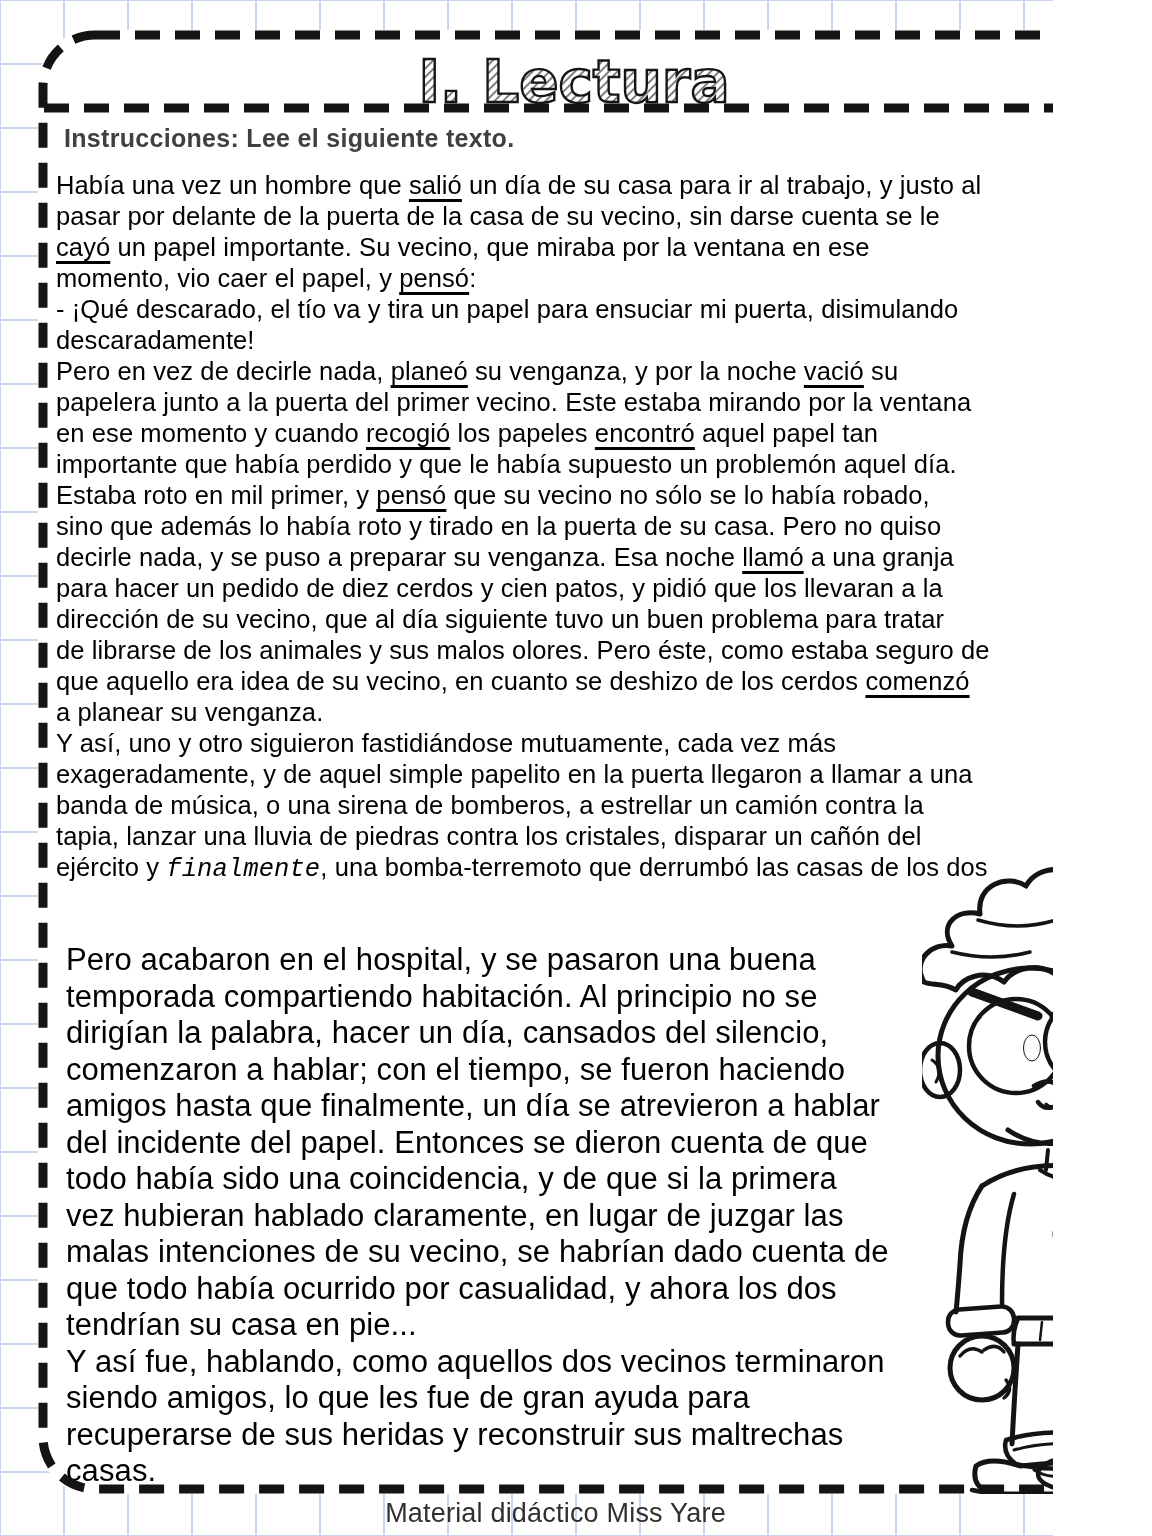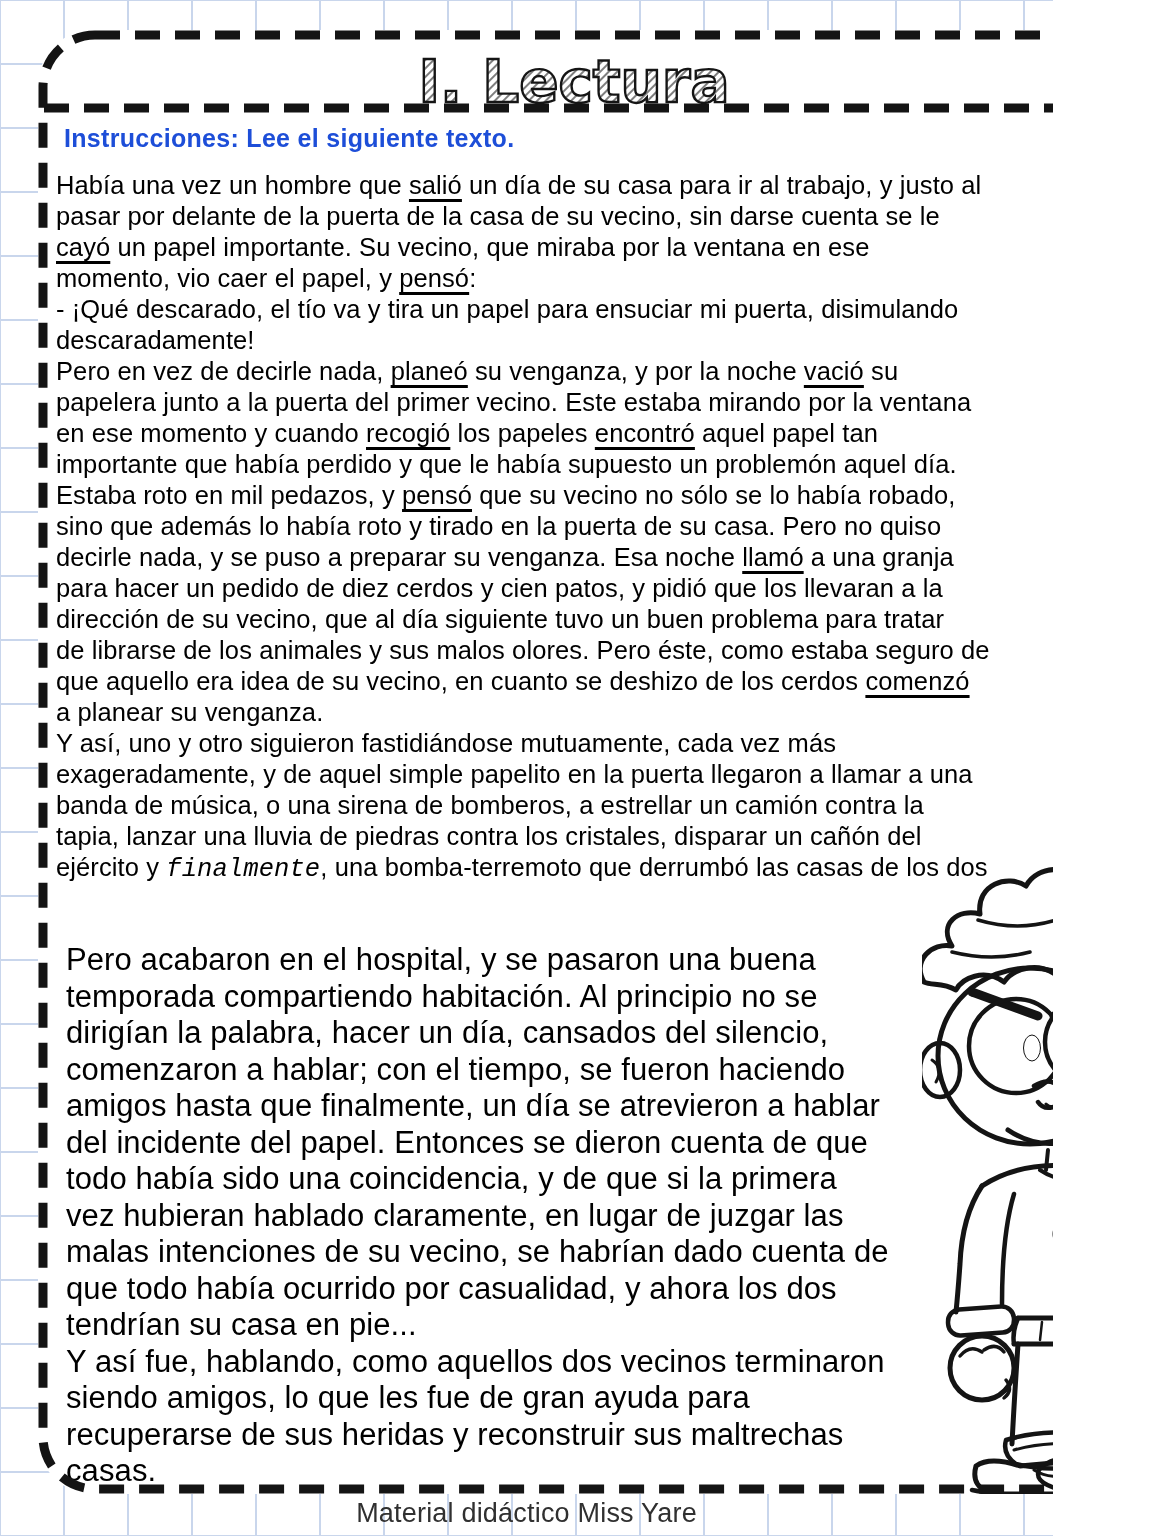--- a/index.html
+++ b/index.html
@@ -25,21 +25,21 @@
     overflow:hidden;
   }
   .title-band{
     position:absolute;left:0;top:0;width:100%;height:82px;
   }
   .title-svg{
     position:absolute;left:50%;top:10px;transform:translateX(-50%);
   }
   .instructions{
     position:absolute;left:26px;top:94px;
-    font-size:25px;font-weight:700;letter-spacing:.3px;color:#1d4ed8;
+    font-size:25px;font-weight:700;letter-spacing:.3px;color:#404040;
   }
   .para{position:absolute;text-align:left;color:#000000;}
   .para .line{white-space:nowrap;}
   .para1{
     left:18px;right:18px;top:140px;
     font-size:25.5px;line-height:31px;letter-spacing:.1px;
   }
   .para2{
     left:28px;top:912px;width:884px;
     font-size:31px;line-height:36.5px;letter-spacing:.1px;
@@ -56,21 +56,21 @@
   }
   .boy path,.boy circle,.boy ellipse,.boy rect,.boy line{
     stroke:#141414;stroke-linecap:round;stroke-linejoin:round;fill:none;
   }
   .page-border{
     position:absolute;left:0;top:0;width:1152px;height:1536px;
     pointer-events:none;
   }
   .footer{
     position:absolute;left:0;top:1498px;width:100%;
-    text-align:center;font-size:27px;color:#303030;letter-spacing:.2px;
+    text-align:center;font-size:27px;color:#303030;letter-spacing:.2px;padding-left:29px;
   }
 </style>
 </head>
 <body>
 
 <div class="screen">
 
   <div class="sheet">
 
     <div class="title-band">
@@ -91,21 +91,21 @@
         <div class="line"><span>Había una vez un hombre que </span><span class="u">salió</span><span> un día de su casa para ir al trabajo, y justo al</span></div>
         <div class="line"><span>pasar por delante de la puerta de la casa de su vecino, sin darse cuenta se le</span></div>
         <div class="line"><span class="u">cayó</span><span> un papel importante. Su vecino, que miraba por la ventana en ese</span></div>
         <div class="line"><span>momento, vio caer el papel, y </span><span class="u">pensó</span><span>:</span></div>
         <div class="line"><span>- ¡Qué descarado, el tío va y tira un papel para ensuciar mi puerta, disimulando</span></div>
         <div class="line"><span>descaradamente!</span></div>
         <div class="line"><span>Pero en vez de decirle nada, </span><span class="u">planeó</span><span> su venganza, y por la noche </span><span class="u">vació</span><span> su</span></div>
         <div class="line"><span>papelera junto a la puerta del primer vecino. Este estaba mirando por la ventana</span></div>
         <div class="line"><span>en ese momento y cuando </span><span class="u">recogió</span><span> los papeles </span><span class="u">encontró</span><span> aquel papel tan</span></div>
         <div class="line"><span>importante que había perdido y que le había supuesto un problemón aquel día.</span></div>
-        <div class="line"><span>Estaba roto en mil pedazos, y </span><span class="u">pensó</span><span> que su vecino no sólo se lo había robado,</span></div>
+        <div class="line"><span>Estaba roto en mil primer, y </span><span class="u">pensó</span><span> que su vecino no sólo se lo había robado,</span></div>
         <div class="line"><span>sino que además lo había roto y tirado en la puerta de su casa. Pero no quiso</span></div>
         <div class="line"><span>decirle nada, y se puso a preparar su venganza. Esa noche </span><span class="u">llamó</span><span> a una granja</span></div>
         <div class="line"><span>para hacer un pedido de diez cerdos y cien patos, y pidió que los llevaran a la</span></div>
         <div class="line"><span>dirección de su vecino, que al día siguiente tuvo un buen problema para tratar</span></div>
         <div class="line"><span>de librarse de los animales y sus malos olores. Pero éste, como estaba seguro de</span></div>
         <div class="line"><span>que aquello era idea de su vecino, en cuanto se deshizo de los cerdos </span><span class="u">comenzó</span></div>
         <div class="line"><span>a planear su venganza.</span></div>
         <div class="line"><span>Y así, uno y otro siguieron fastidiándose mutuamente, cada vez más</span></div>
         <div class="line"><span>exageradamente, y de aquel simple papelito en la puerta llegaron a llamar a una</span></div>
         <div class="line"><span>banda de música, o una sirena de bomberos, a estrellar un camión contra la</span></div>

